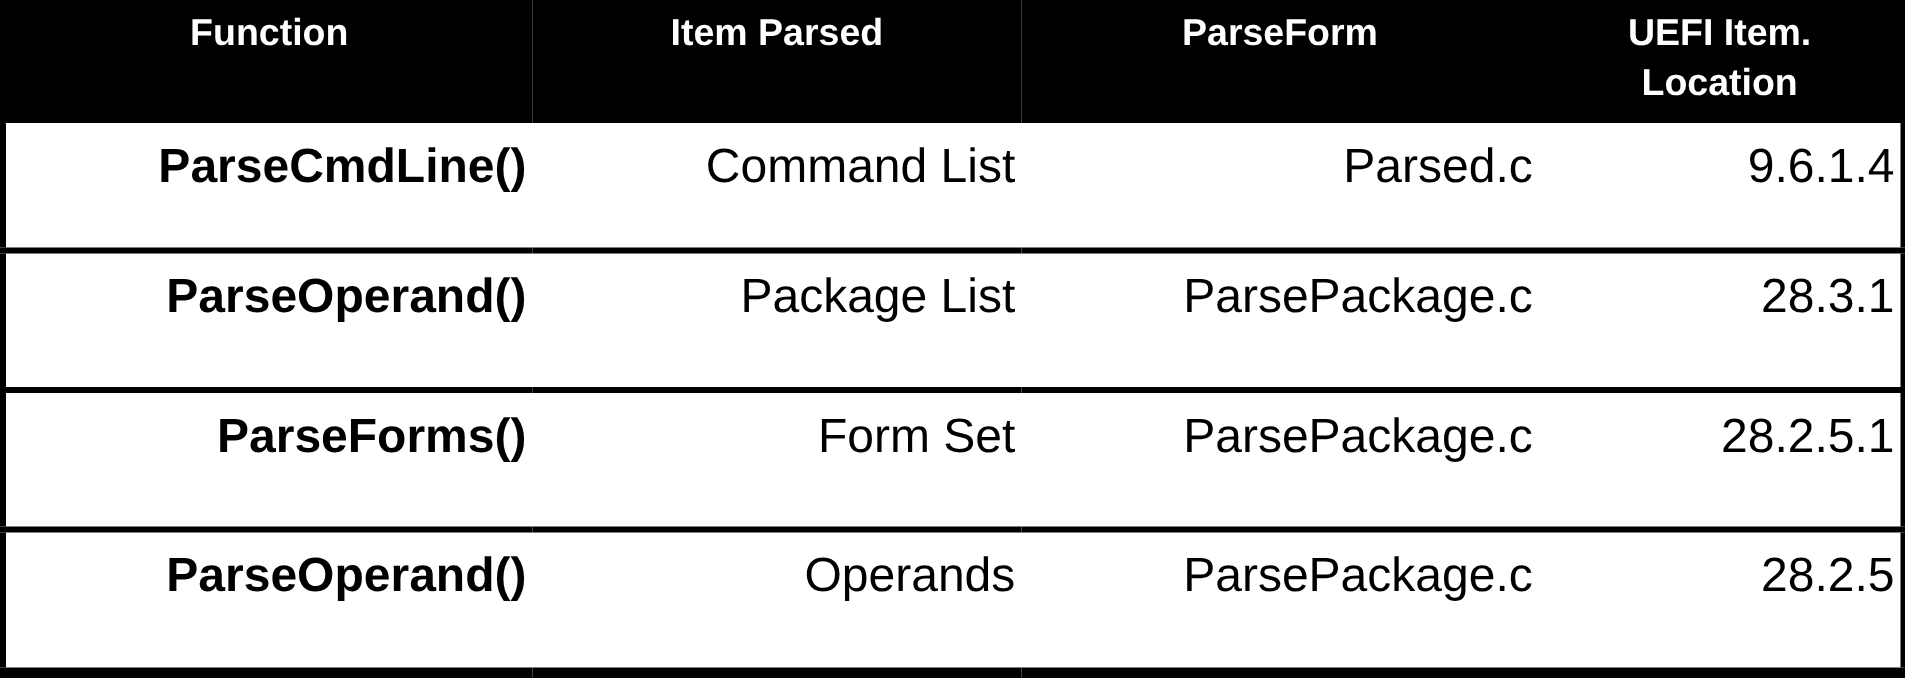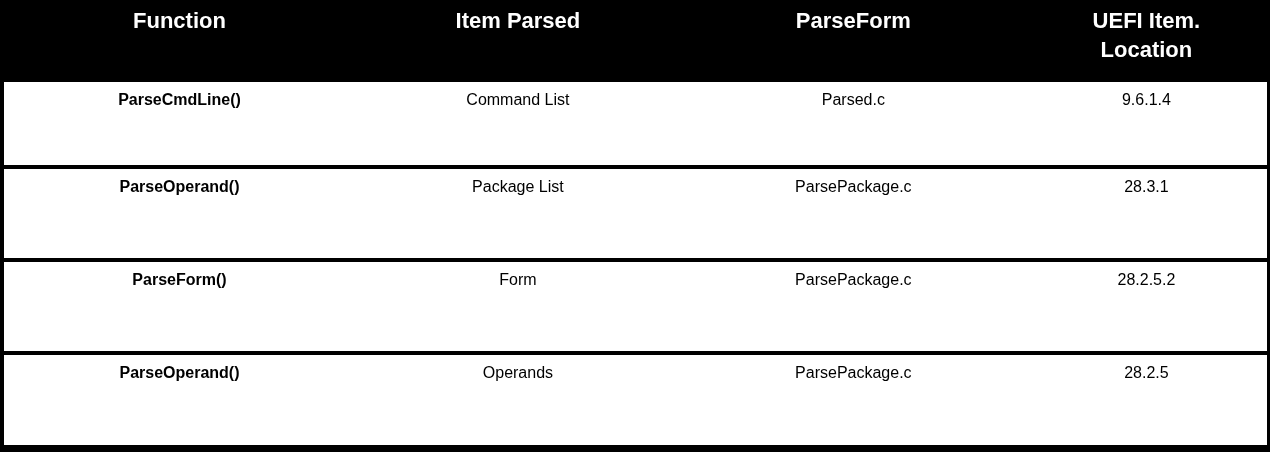--- a/index.html
+++ b/index.html
@@ -24,36 +24,36 @@
     border-top: 0;
   }
   col.c1 { width: 352px; }
   col.c2 { width: 325px; }
   col.c3 { width: 344px; }
   col.c4 { width: 242px; }
   thead th {
     background: #000000;
     color: #ffffff;
     font-weight: bold;
-    font-size: 22px;
+    font-size: 25px;
     line-height: 1.32;
     height: 76px;
     vertical-align: top;
     padding: 6px 4px 0 4px;
     text-align: center;
   }
   thead th .hwrap {
     display: inline-block;
     max-width: 160px;
   }
   tbody td {
-    text-align: center;
+    text-align: right;
     vertical-align: top;
     padding: 8px 4px 0 4px;
-    font-size: 16px;
+    font-size: 32px;
     line-height: 1.25;
     color: #000000;
     height: 58px;
     border-top: 4px solid #000000;
     background: #ffffff;
   }
   tbody tr:first-child td { border-top: none; height: 54px; }
   tbody td.fn { font-weight: bold; }
 </style>
 </head>
@@ -90,24 +90,24 @@
         <td>Parsed.c</td>
         <td>9.6.1.4</td>
       </tr>
       <tr>
         <td class="fn">ParseOperand()</td>
         <td>Package List</td>
         <td>ParsePackage.c</td>
         <td>28.3.1</td>
       </tr>
       <tr>
-        <td class="fn">ParseForm()</td>
-        <td>Form</td>
+        <td class="fn">ParseForms()</td>
+        <td>Form Set</td>
         <td>ParsePackage.c</td>
-        <td>28.2.5.2</td>
+        <td>28.2.5.1</td>
       </tr>
       <tr>
         <td class="fn">ParseOperand()</td>
         <td>Operands</td>
         <td>ParsePackage.c</td>
         <td>28.2.5</td>
       </tr>
     </tbody>
   </table>
 </div>

